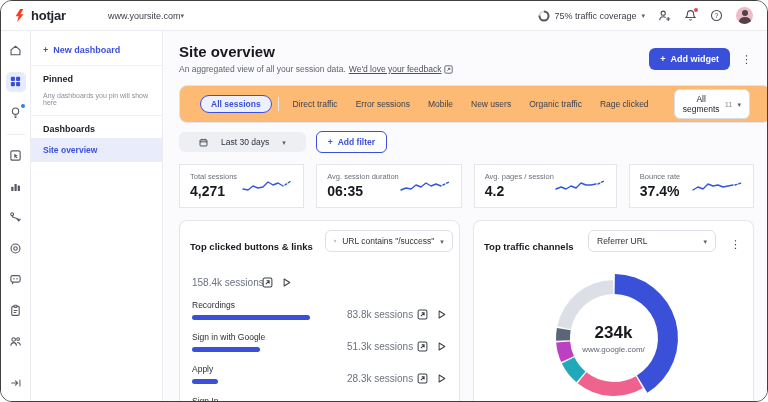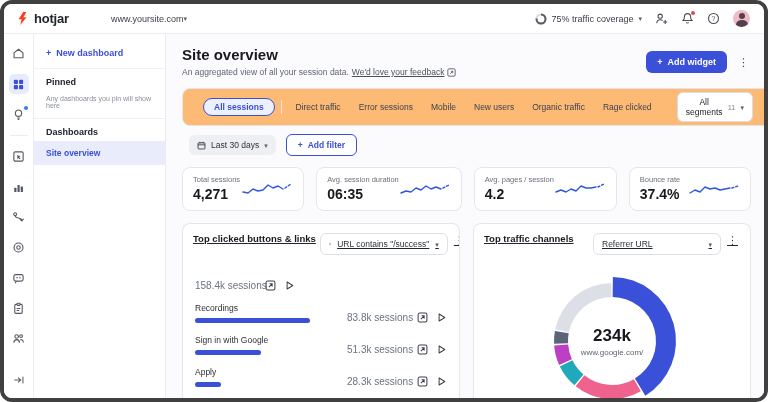--- a/index.html
+++ b/index.html
@@ -1,18 +1,18 @@
 <!DOCTYPE html>
 <html><head>
 <meta charset="utf-8">
 <style>
   * { box-sizing: border-box; margin: 0; padding: 0; }
   html,body { width: 768px; height: 402px; background:#fff; }
   body { font-family: "Liberation Sans", sans-serif; color:#22262e; }
-  .window { width:768px; height:402px; border:4px solid #404040; border-radius:12px; overflow:hidden; background:#fff; display:flex; flex-direction:column; }
+  .window { width:768px; height:402px; border:1px solid #404040; border-radius:12px; overflow:hidden; background:#fff; display:flex; flex-direction:column; }
 
   
   .topbar { height:30px; flex:0 0 30px; display:flex; align-items:center; padding:0 14px 0 13px; border-bottom:1px solid #ececf0; background:#fff; }
   .brand { display:flex; align-items:center; gap:5px; }
   .brand-name { font-size:13px; font-weight:bold; color:#21252c; letter-spacing:-0.2px; }
   .site-select { display:flex; align-items:center; margin-left:42px; font-size:9px; color:#3c4148; cursor:pointer; }
   .caret { font-size:7px; color:#5b6068; line-height:1; }
   .top-right { margin-left:auto; display:flex; align-items:center; gap:13px; }
   .coverage { display:flex; align-items:center; gap:5px; font-size:9px; color:#3c4148; cursor:pointer; }
   .icon-btn { display:flex; align-items:center; justify-content:center; color:#4b5058; position:relative; cursor:pointer; background:none; border:none; }
@@ -56,35 +56,35 @@
   .tabs-box { display:inline-flex; align-items:center; border:1px solid #e2e4ea; border-radius:8px; padding:3px 20px; background:#fdba74; }
   .tab { font-size:8.5px; color:#3c4250; padding:4px 9px; cursor:pointer; white-space:nowrap; background:none; border:none; font-family:inherit; }
   .tab.active { background:#edf0fd; border:1px solid #3b50d9; color:#3b50d9; border-radius:13px; font-weight:bold; padding:3px 10px; }
   .tab-sep { width:1px; height:14px; background:#e4e6ea; margin:0 5px 0 6px; }
   .segments-dd { display:flex; align-items:center; gap:5px; border:1px solid #d9dce3; border-radius:6px; padding:4px 8px; margin-left:16px; cursor:pointer; background:#fff; font-family:inherit; }
   .segments-dd .lbl { font-size:8.5px; color:#22262e; }
   .segments-dd .cnt { font-size:7.5px; color:#868b94; }
 
   
   .filters-row { margin-top:8px; display:flex; align-items:center; gap:10px; }
-  .date-pill { display:flex; align-items:center; gap:5px; background:#edeff3; border:none; border-radius:6px; padding:5px 8px; font-size:8.5px; color:#2d3138; cursor:pointer; font-family:inherit;margin-left:7px; }
+  .date-pill { display:flex; align-items:center; gap:13px; background:#edeff3; border:none; border-radius:6px; padding:5px 20px; font-size:8.5px; color:#2d3138; cursor:pointer; font-family:inherit; }
   .btn-outline { display:flex; align-items:center; gap:5px; background:#fff; border:1px solid #3b50d9; border-radius:6px; padding:5px 11px; font-size:8.5px; font-weight:bold; color:#3b50d9; cursor:pointer; font-family:inherit; }
 
   
   .stats { margin-top:11px; display:grid; grid-template-columns:repeat(4,1fr); gap:12px; }
-  .stat-card { background:#fff; border:1px solid #e4e6ea; border-radius:8px; padding:7px 10px 8px; display:flex; align-items:center; }
+  .stat-card { background:#fff; border:1px solid #e4e6ea; border-radius:0; padding:7px 10px 8px; display:flex; align-items:center; }
   .stat-main { display:flex; flex-direction:column; gap:2px; }
   .stat-label { font-size:7.5px; color:#6a7078; white-space:nowrap; }
   .stat-value { font-size:14px; font-weight:bold; color:#17191e; }
   .sparkline { margin-left:auto; flex:0 0 auto; }
 
   
   .widgets { margin-top:12px; display:grid; grid-template-columns:1fr 1fr; gap:13px; flex:1; min-height:0; }
   .widget { background:#fff; border:1px solid #e4e6ea; border-radius:8px 8px 0 0; border-bottom:none; overflow:hidden; display:flex; flex-direction:column; }
-  .widget-head { display:flex; align-items:flex-start; padding:9px 10px; gap:4px;text-decoration:underline; }
+  .widget-head { display:flex; align-items:flex-end; padding:9px 10px; gap:12px; }
   .widget-title { font-size:9.5px; font-weight:bold; color:#191b20; margin-right:auto; white-space:nowrap; }
   .widget-dd { display:flex; align-items:center; gap:6px; border:1px solid #dcdfe5; border-radius:6px; padding:5px 8px; min-width:128px; cursor:pointer; background:#fff; font-family:inherit; }
   .widget-dd .val { font-size:8.5px; color:#2d3138; margin-right:auto; white-space:nowrap; }
   .widget-divider { height:1px; background:#ececf0; }
 
   
   .click-list { padding:4px 12px 0; }
   .click-row { display:flex; align-items:flex-end; gap:8px; margin-top:12px; }
   .click-left { flex:1; min-width:0; }
   .click-label { font-size:8.5px; color:#2b2f36; }

